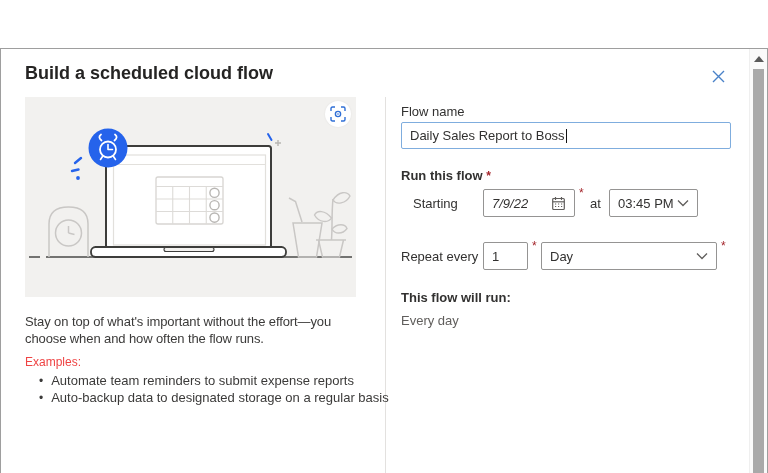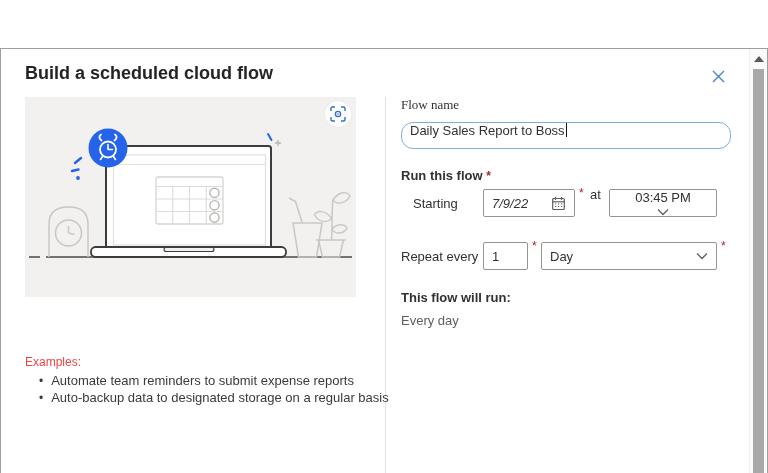--- a/index.html
+++ b/index.html
@@ -19,38 +19,38 @@
   
   .blurb{position:absolute;left:24px;top:264px;width:342px;font-size:13px;line-height:17px;color:#3b3a39;letter-spacing:-0.1px;}
   .examples-label{position:absolute;left:24px;top:306px;font-size:12px;color:#ef4444;}
   .bullet-row{position:absolute;left:38px;font-size:13px;color:#3b3a39;display:flex;gap:8px;}
   .bullet-row .dot{font-size:12px;line-height:16px;}
   .b1{top:324px;} .b2{top:341px;}
   
   .lbl{position:absolute;font-size:13px;color:#323130;}
   .lbl-bold{font-weight:600;}
   .req{color:#a4262c;font-size:12px;}
-  .flow-name-label{left:400px;top:48px;font-family:Liberation Serif, serif;}
+  .flow-name-label{left:400px;top:55px;}
   .flow-name-input{
     position:absolute;left:400px;top:73px;width:330px;height:27px;box-sizing:border-box;
-    border:1px solid #7fadde;border-radius:12px;background:#fff;
-    display:flex;align-items:flex-start;padding:0 8px;font-size:13px;color:#323130;
+    border:1px solid #7fadde;border-radius:2px;background:#fff;
+    display:flex;align-items:center;padding:0 8px;font-size:13px;color:#323130;
   }
   .caret{display:inline-block;width:1px;height:14px;background:#111;margin-left:1px;}
   .run-label{left:400px;top:119px;}
   .starting-label{left:412px;top:147px;}
   .field{
     position:absolute;height:28px;box-sizing:border-box;border:1px solid #959493;border-radius:2px;
     background:#fff;display:flex;align-items:center;justify-content:space-between;
     padding:0 8px;font-size:13px;color:#323130;cursor:pointer;
   }
   .date-field{left:482px;top:140px;width:92px;font-style:italic;}
   .ast-date{position:absolute;left:578px;top:137px;}
-  .at-label{left:589px;top:138px;}
-  .time-field{left:608px;top:140px;width:108px;flex-direction:column;}
+  .at-label{left:589px;top:147px;}
+  .time-field{left:608px;top:140px;width:89px;}
   .repeat-label{left:400px;top:200px;}
   .interval-field{left:482px;top:193px;width:45px;cursor:text;}
   .ast-interval{position:absolute;left:531px;top:190px;}
   .unit-field{left:540px;top:193px;width:176px;align-items:center;}
   .ast-unit{position:absolute;left:720px;top:190px;}
   .summary-label{left:400px;top:241px;}
   .summary-value{left:400px;top:264px;color:#605e5c;}
   
   .btn{position:absolute;top:446px;height:26px;box-sizing:border-box;border-radius:12px;
        font-family:"Liberation Sans",sans-serif;font-size:13px;font-weight:600;cursor:pointer;
@@ -135,20 +135,21 @@
       <span>
         <svg width="16" height="16" viewBox="0 0 16 16" fill="none" stroke="#2f6fd6" stroke-width="1.4">
           <path d="M1 5 V2.5 Q1 1 2.5 1 H5 M11 1 H13.5 Q15 1 15 2.5 V5 M15 11 V13.5 Q15 15 13.5 15 H11 M5 15 H2.5 Q1 15 1 13.5 V11"></path>
           <circle cx="8" cy="8" r="2.6"></circle>
           <circle cx="8" cy="8" r="0.8" fill="#2f6fd6" stroke="none"></circle>
         </svg>
       </span>
     </button>
   </div>
 
+  <div class="blurb">Stay on top of what's important without the effort—you choose when and how often the flow runs.</div>
   <div class="examples-label">Examples:</div>
   <div class="bullet-row b1">
     <span class="dot">•</span>
     <span>Automate team reminders to submit expense reports</span>
   </div>
   <div class="bullet-row b2">
     <span class="dot">•</span>
     <span>Auto-backup data to designated storage on a regular basis</span>
   </div>
 

